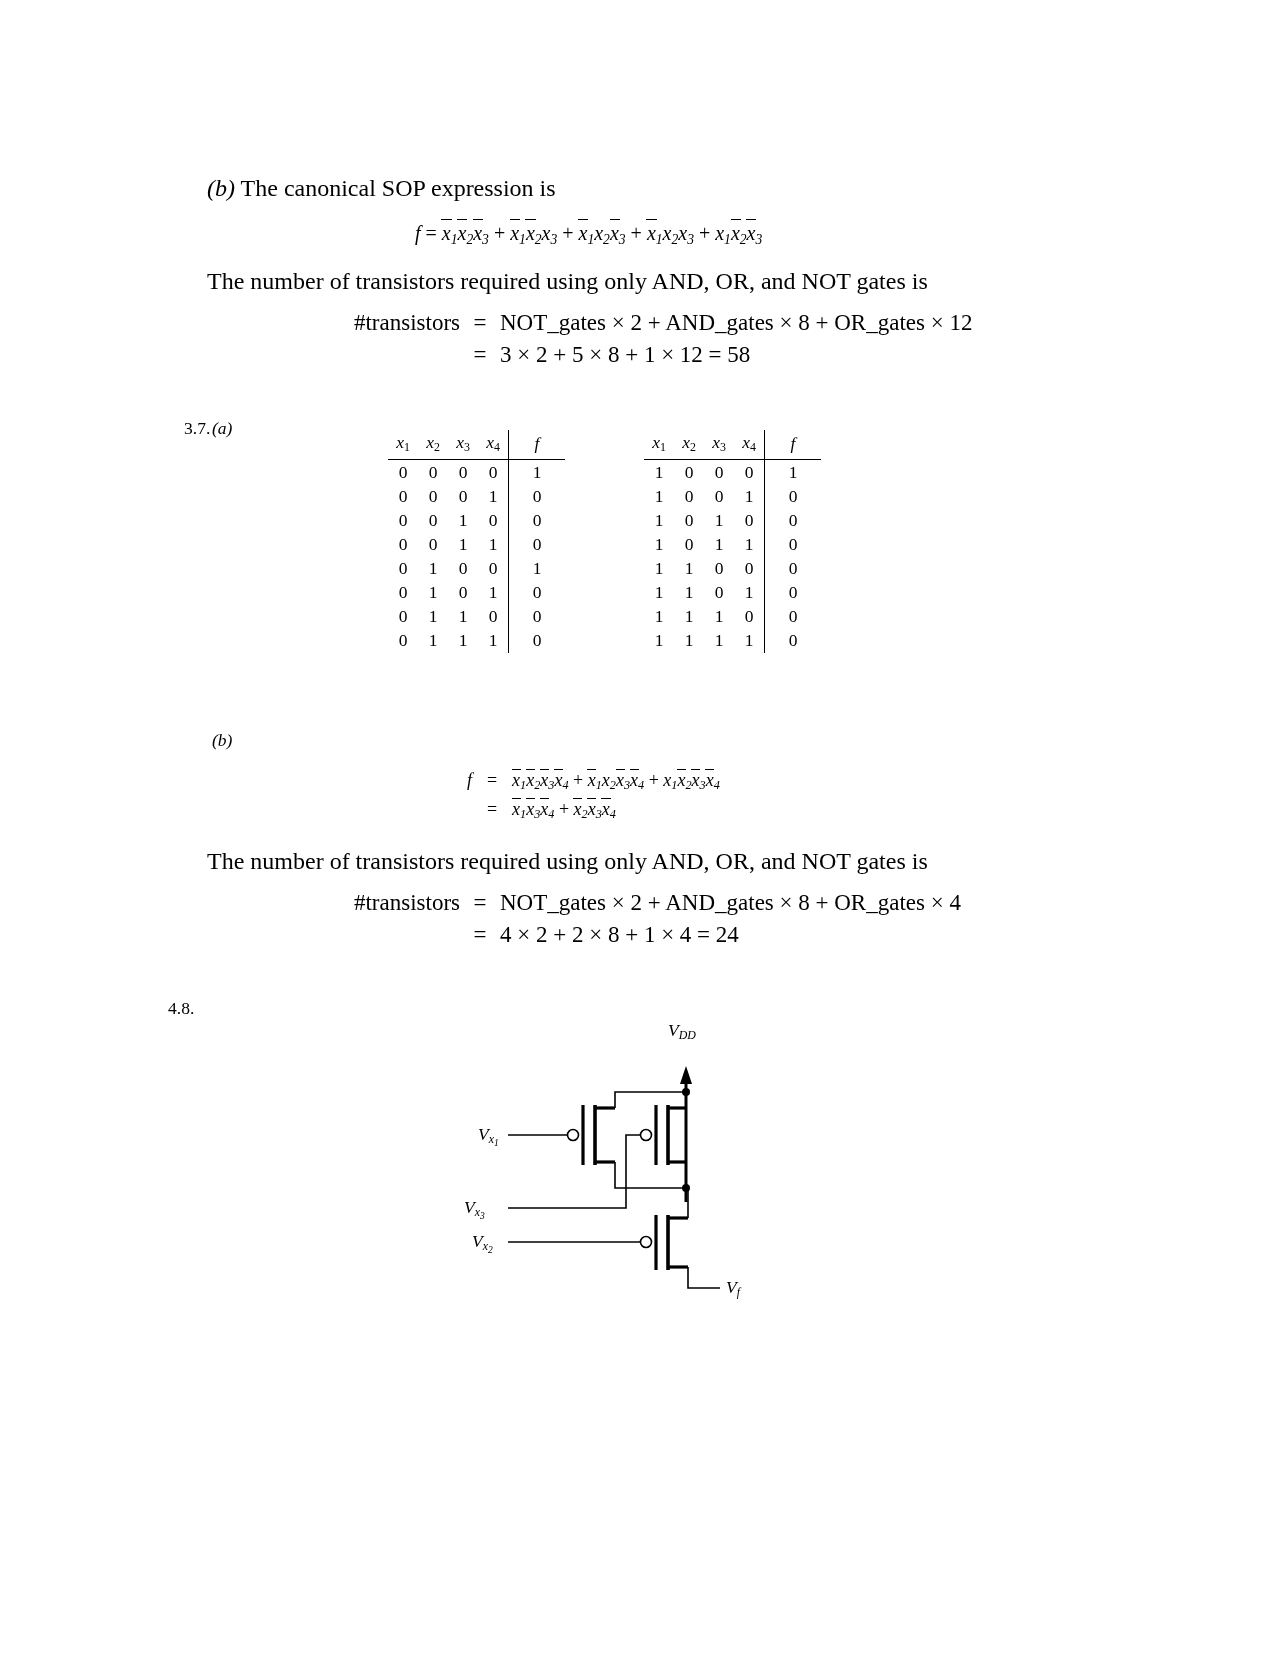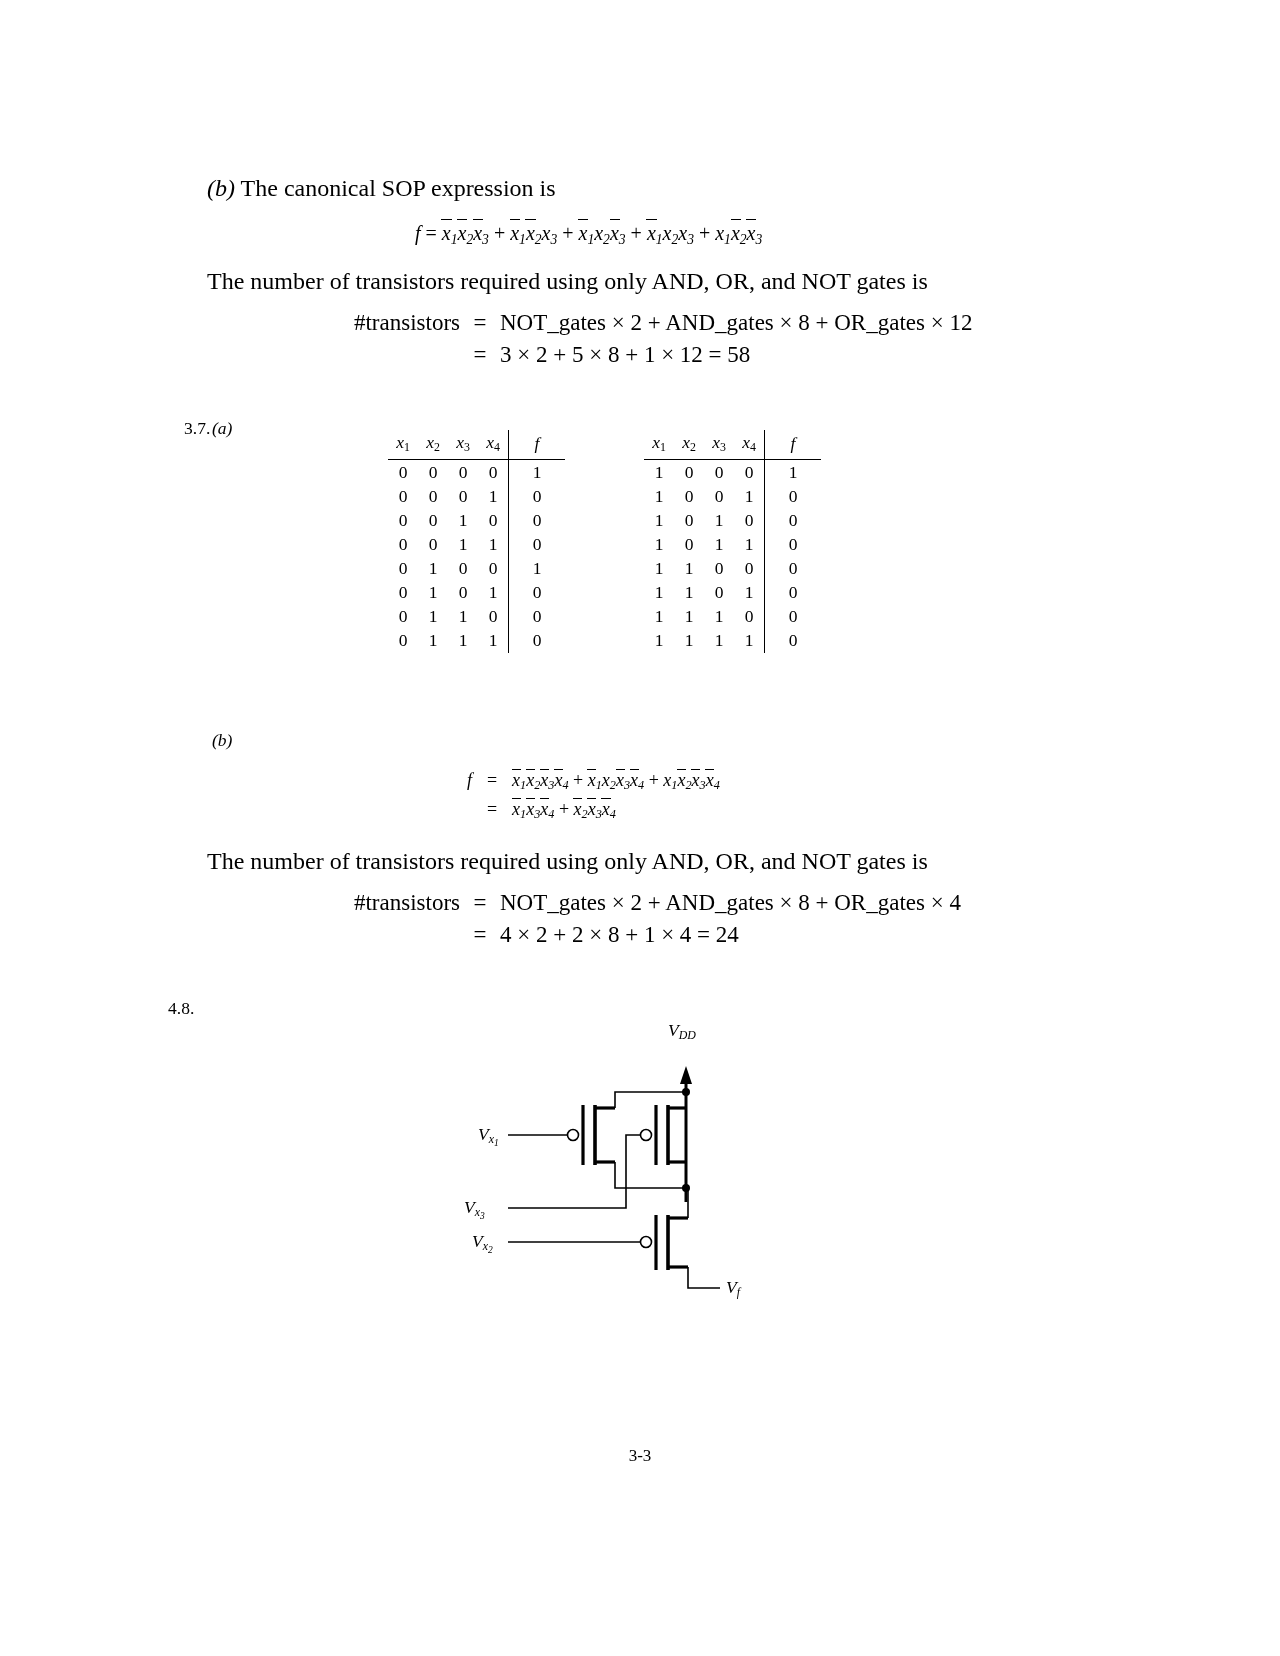--- a/index.html
+++ b/index.html
@@ -422,15 +422,14 @@
       <i class="v">V</i><sub><i class="v">x</i><sub style="font-size:0.8em;">3</sub></sub>
     </div>
     <div class="clabel" style="left:24px; top:201px;margin-left:8px;">
       <i class="v">V</i><sub><i class="v">x</i><sub style="font-size:0.8em;">2</sub></sub>
     </div>
     <div class="clabel" style="left:286px; top:247px;">
       <i class="v">V</i><sub><i class="v">f</i></sub>
     </div>
   </div>
 
-  <div class="footer" style="top:1446px;">3-3</div>
 
 </div>
 
 </body></html>

